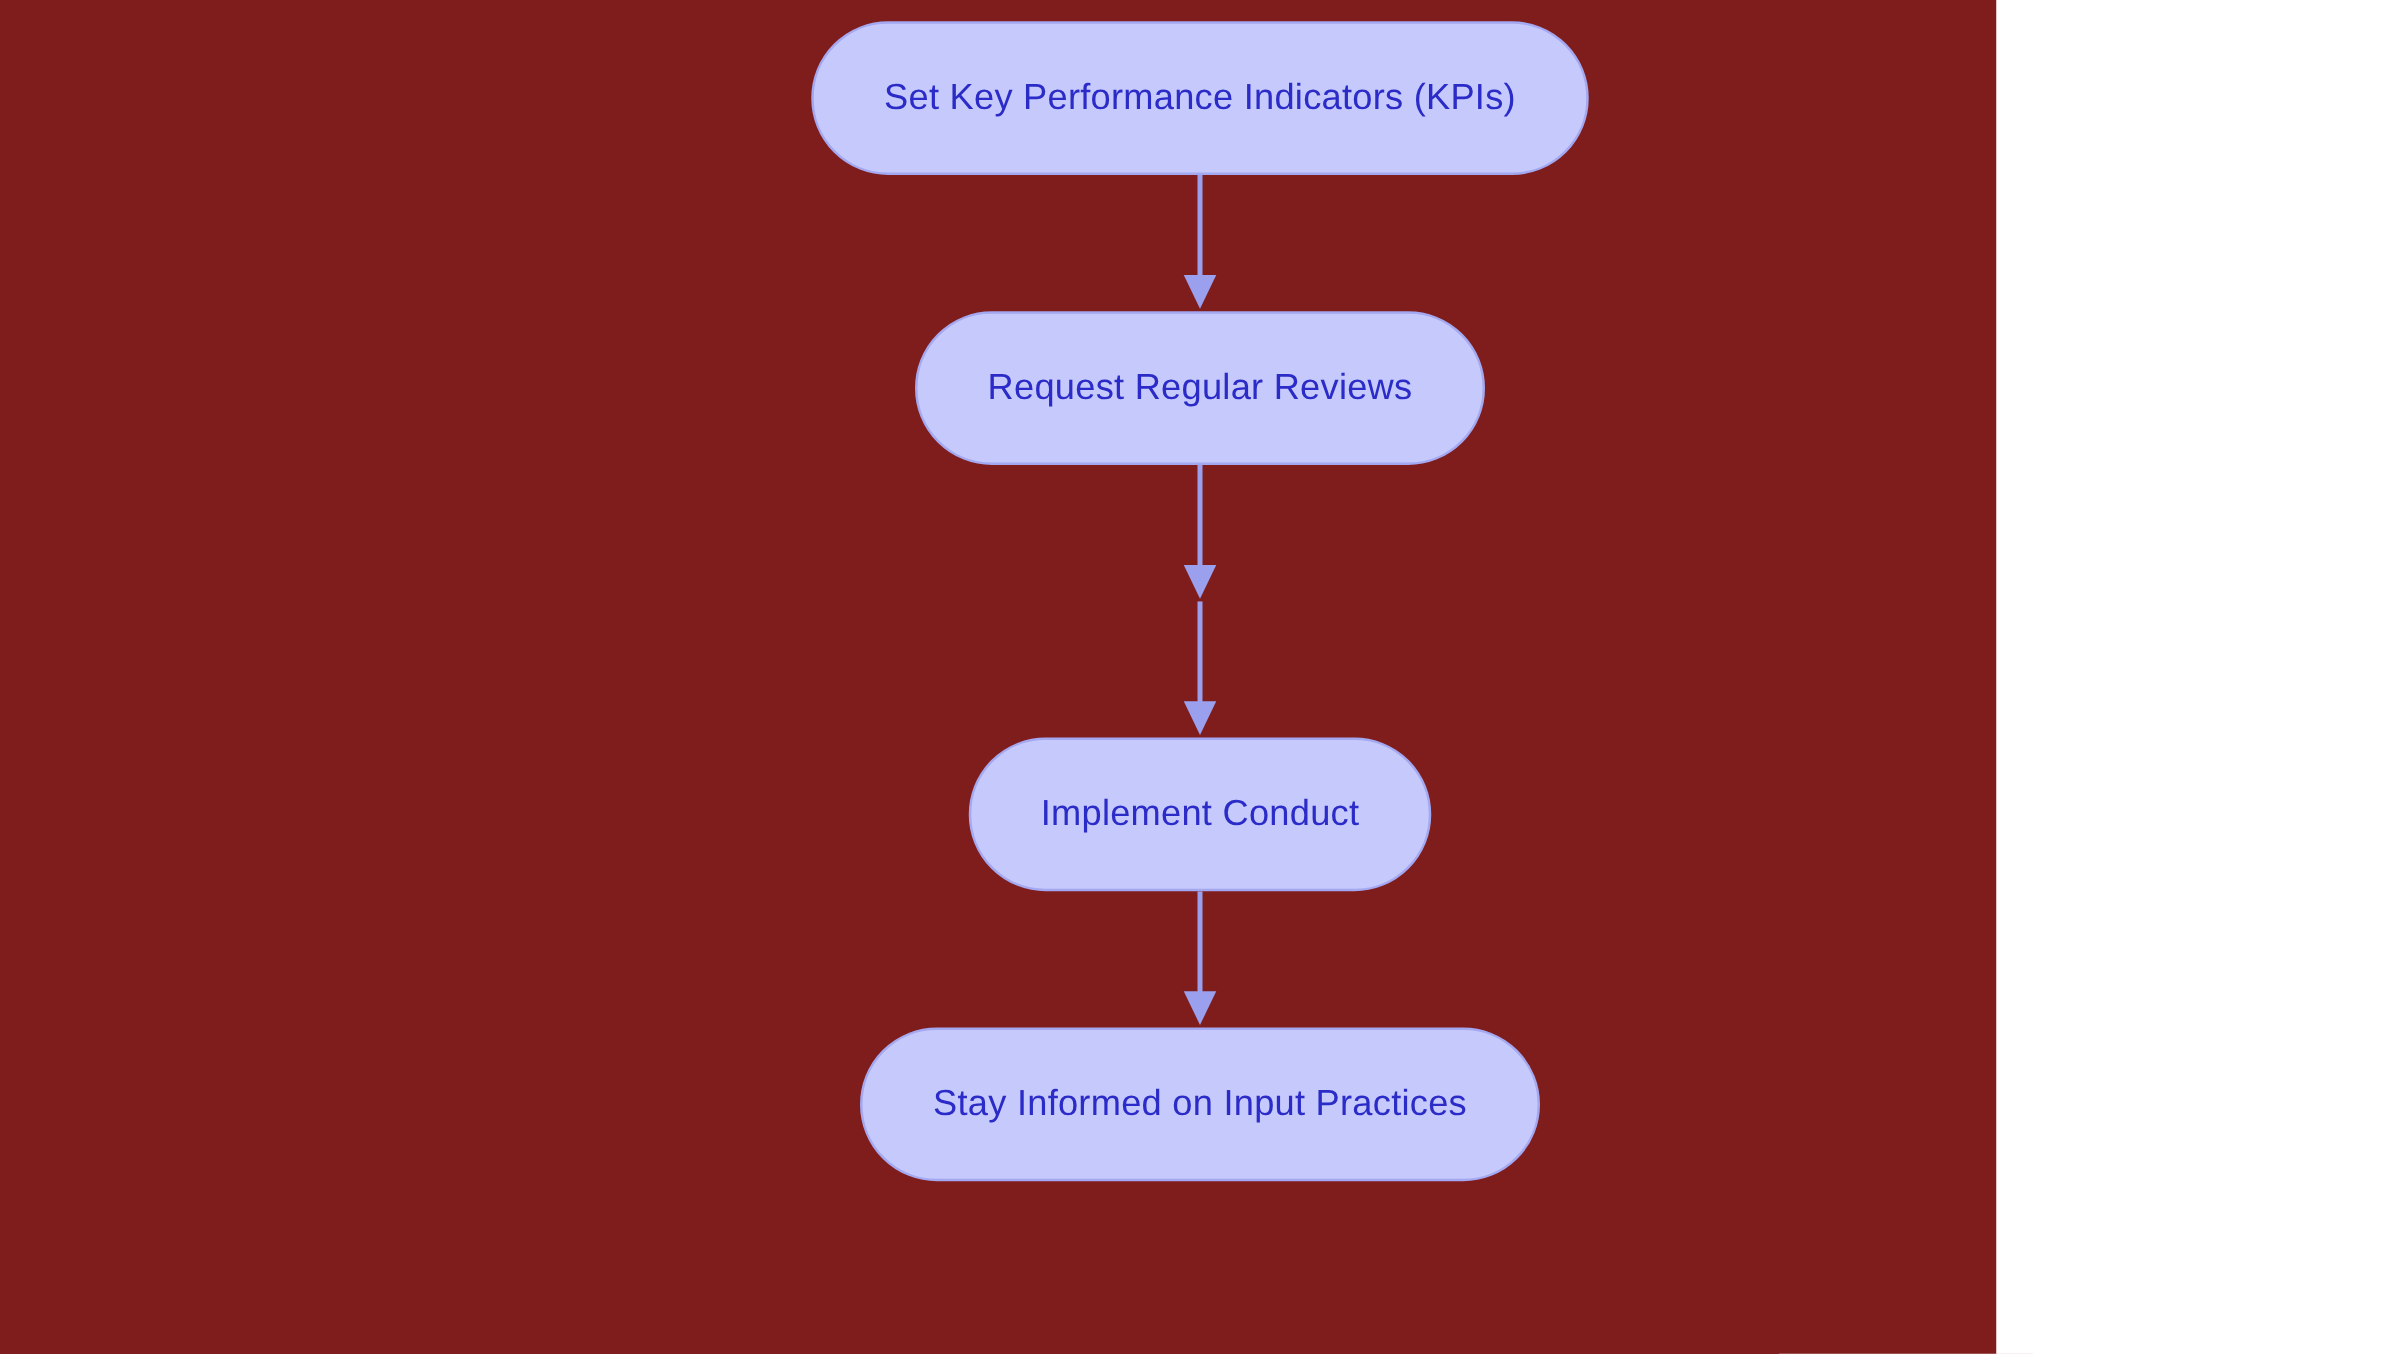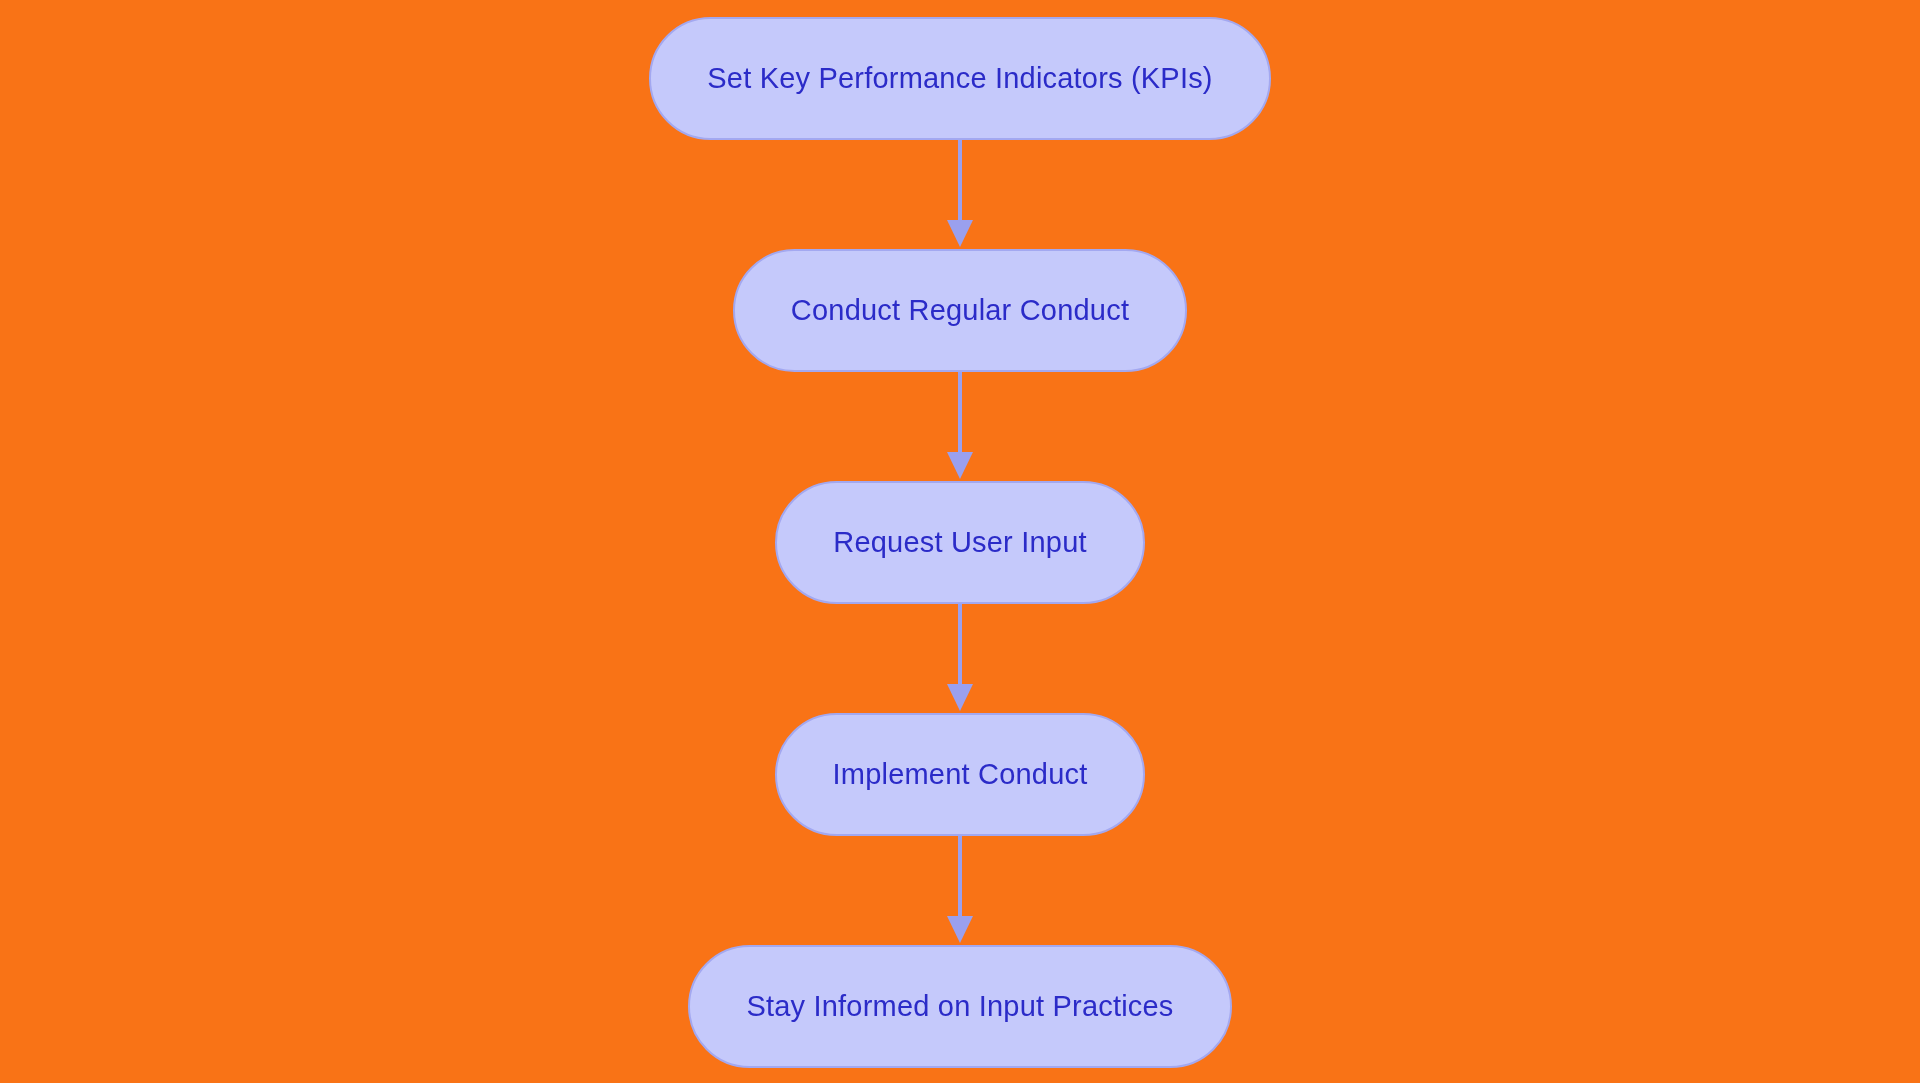--- a/index.html
+++ b/index.html
@@ -9,23 +9,23 @@
     background: #ffffff;
   }
   body {
     width: 1920px;
     height: 1083px;
     overflow: hidden;
     font-family: "Liberation Sans", "DejaVu Sans", sans-serif;
   }
   #flow-canvas {
     position: relative;
-    width: 1920px;
+    width: 1597px;
     height: 1083px;
-    background: #f97316;
+    background: #7f1d1d;
   }
   .flow-column {
     position: absolute;
     left: 0;
     top: 0;
     width: 1920px;
     height: 1083px;
     display: flex;
     flex-direction: column;
     align-items: center;
@@ -77,33 +77,30 @@
     </div>
 
     <div class="connector">
       <svg width="40" height="109" viewBox="0 0 40 109" xmlns="http://www.w3.org/2000/svg">
         <line x1="20" y1="0" x2="20" y2="86" stroke="#9aa0ee" stroke-width="4"></line>
         <polygon points="20,107 7,80 33,80" fill="#9aa0ee"></polygon>
       </svg>
     </div>
 
     <div class="node">
-      <span class="node-label">Conduct Regular Conduct</span>
+      <span class="node-label">Request Regular Reviews</span>
     </div>
 
     <div class="connector">
       <svg width="40" height="109" viewBox="0 0 40 109" xmlns="http://www.w3.org/2000/svg">
         <line x1="20" y1="0" x2="20" y2="86" stroke="#9aa0ee" stroke-width="4"></line>
         <polygon points="20,107 7,80 33,80" fill="#9aa0ee"></polygon>
       </svg>
     </div>
 
-    <div class="node">
-      <span class="node-label">Request User Input</span>
-    </div>
 
     <div class="connector">
       <svg width="40" height="109" viewBox="0 0 40 109" xmlns="http://www.w3.org/2000/svg">
         <line x1="20" y1="0" x2="20" y2="86" stroke="#9aa0ee" stroke-width="4"></line>
         <polygon points="20,107 7,80 33,80" fill="#9aa0ee"></polygon>
       </svg>
     </div>
 
     <div class="node">
       <span class="node-label">Implement Conduct</span>

